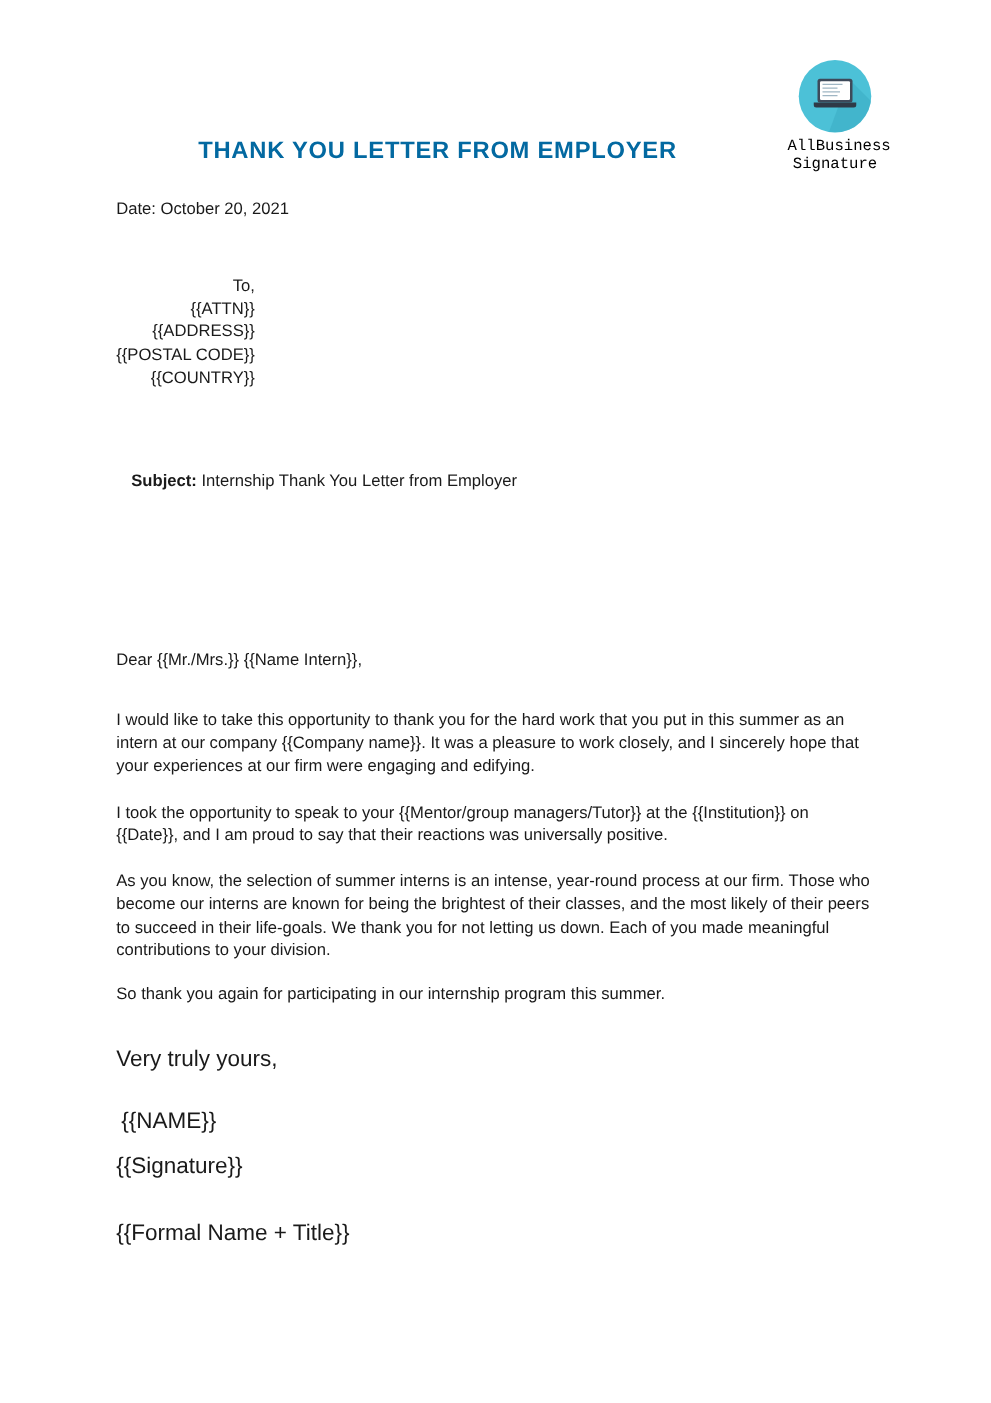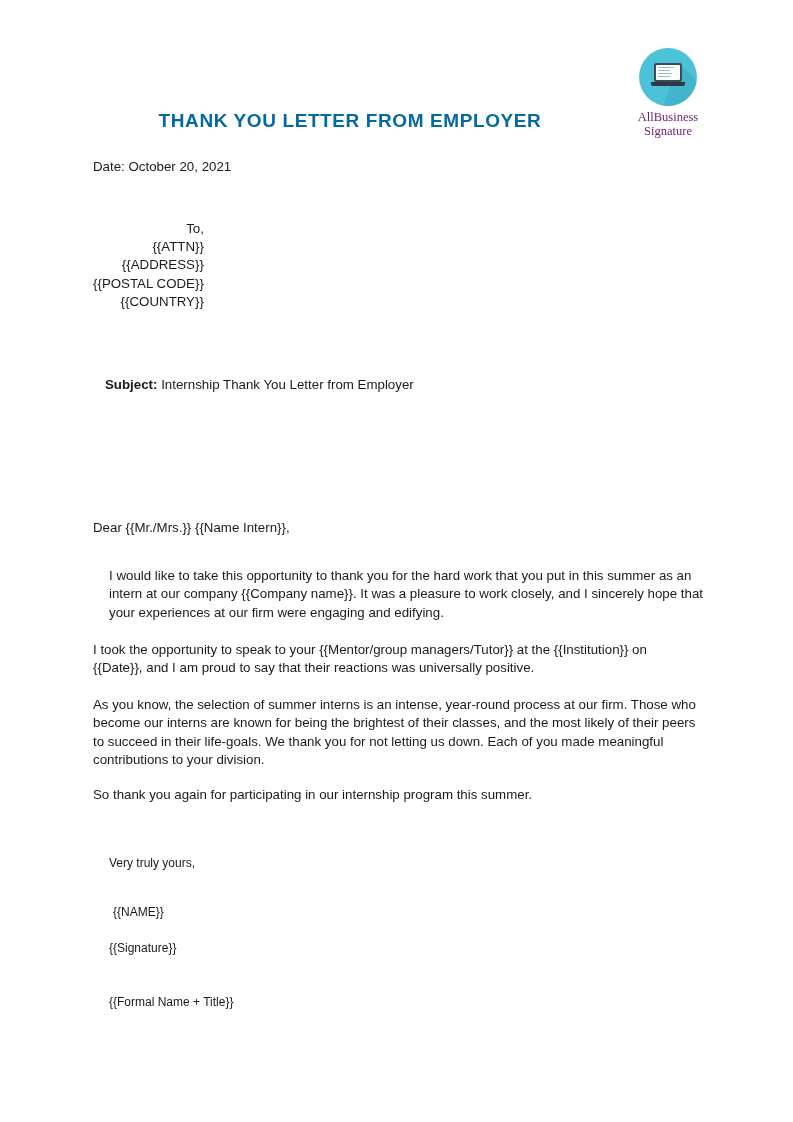--- a/index.html
+++ b/index.html
@@ -87,22 +87,22 @@
     top: 19px;
     width: 34px;
     height: 4px;
     background: #2f3a47;
     border-radius: 0 0 2px 2px;
   }
   .logo-text {
     margin-top: 4px;
     font-size: 12.5px;
     line-height: 14px;
-    color: #701a75;
-    font-family: Liberation Serif, serif;
+    color: #000000;
+    font-family: Liberation Mono, monospace;
   }
 
   
   .doc-title {
     position: absolute;
     left: 0;
     top: 97px;
     width: 700px;
     text-align: center;
     font-size: 19px;
@@ -154,31 +154,31 @@
     margin: 0;
     font-size: 13.3px;
     line-height: 18.4px;
     text-align: left;
   }
 
   .closing,
   .sig-name,
   .sig-signature,
   .sig-formal {
-    margin: 16px;
-    font-size: 12px;
+    margin: 0;
+    font-size: 18px;
   }
   .sig-name { padding-left: 4px; }
 
   
   .sp-date      { position: absolute; left: 0; top: 0; }
   .sp-addr      { position: absolute; left: 0; top: 62px; }
   .sp-subject   { position: absolute; left: 0; top: 206px; }
   .sp-salut     { position: absolute; left: 0; top: 361px; }
-  .sp-p1        { position: absolute; left: 16px; top: 409px; width: 604px; }
+  .sp-p1        { position: absolute; left: 0; top: 409px; width: 604px; }
   .sp-p2        { position: absolute; left: 0; top: 483px; width: 604px; }
   .sp-p3        { position: absolute; left: 0; top: 538px; width: 604px; }
   .sp-p4        { position: absolute; left: 0; top: 628px; width: 604px; }
   .sp-closing   { position: absolute; left: 0; top: 680px; }
   .sp-signame   { position: absolute; left: 0; top: 729px; }
   .sp-sigsign   { position: absolute; left: 0; top: 765px; }
   .sp-sigformal { position: absolute; left: 0; top: 819px; }
 
   
   .footer {

